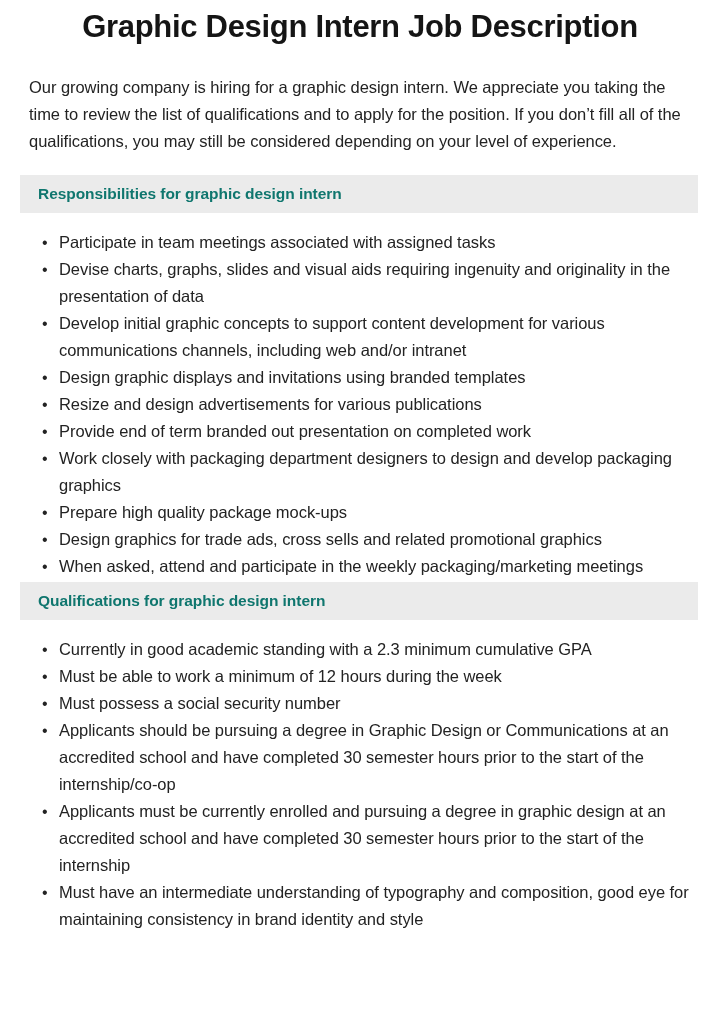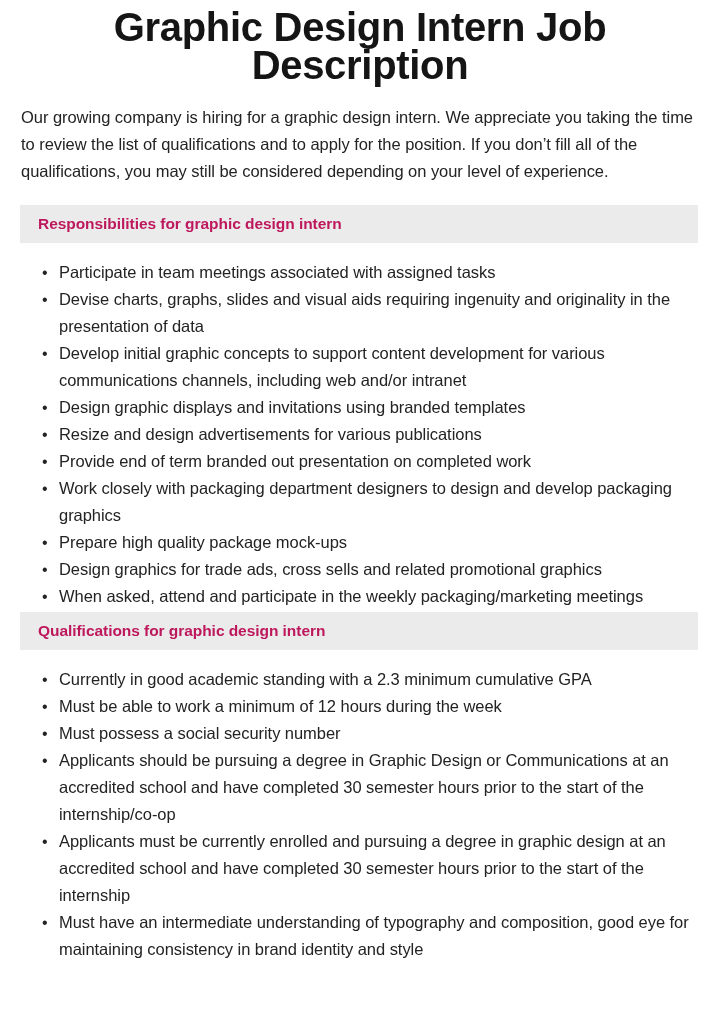--- a/index.html
+++ b/index.html
@@ -19,52 +19,52 @@
   .page {
     width: 720px;
     height: 1029px;
     position: relative;
     box-sizing: border-box;
     background: #ffffff;
   }
 
   
   .doc-title {
-    font-size: 40px;
+    font-size: 31px;
     font-weight: bold;
     letter-spacing: -0.3px;
     text-align: center;
     color: #151515;
     margin: 0;
     padding: 8px 20px 0 20px;
     line-height: 38px;
   }
 
   
   .intro {
-    margin: 0;
+    margin: 8px;
     padding: 20px 24px 0 21px;
     font-size: 16.5px;
     line-height: 27px;
     color: #232323;
     letter-spacing: -0.05px;
   }
 
   
   .section {
     margin: 0;
     padding: 0;
   }
   .section-header {
     background: #ebebeb;
     margin: 20px 22px 0 20px;
     padding: 9px 0 10px 18px;
     font-size: 15.5px;
     font-weight: bold;
-    color: #be185d;
+    color: #0f766e;
     line-height: 19px;
     letter-spacing: -0.05px;
     box-sizing: border-box;
   }
 
   .bullet-list {
     list-style: none;
     margin: 0;
     padding: 16px 24px 0 0;
   }

